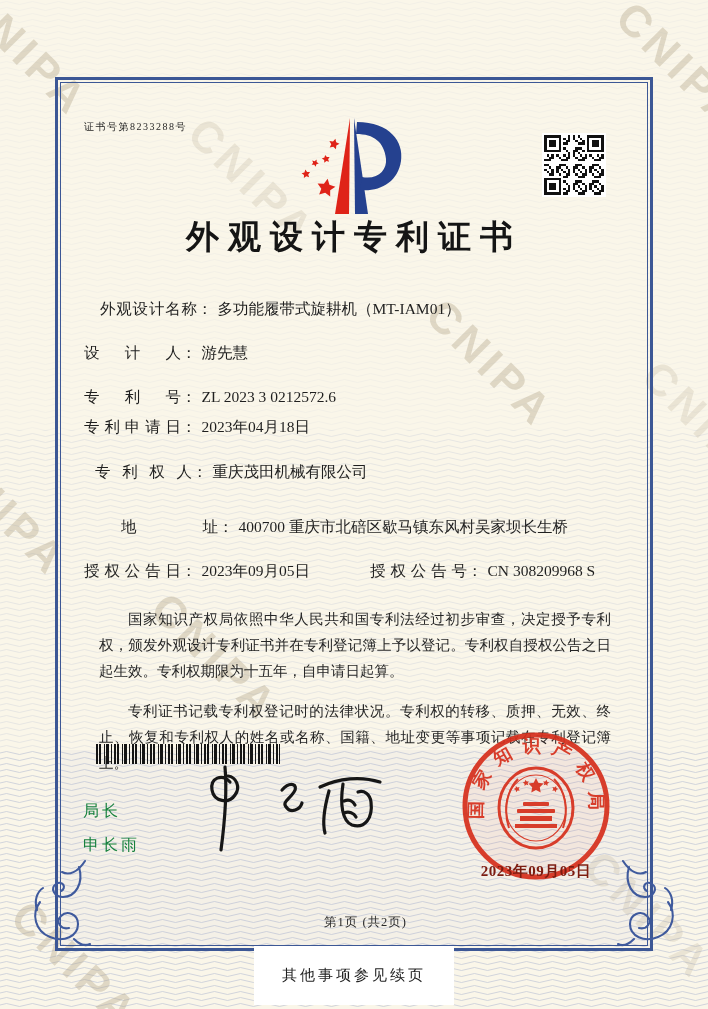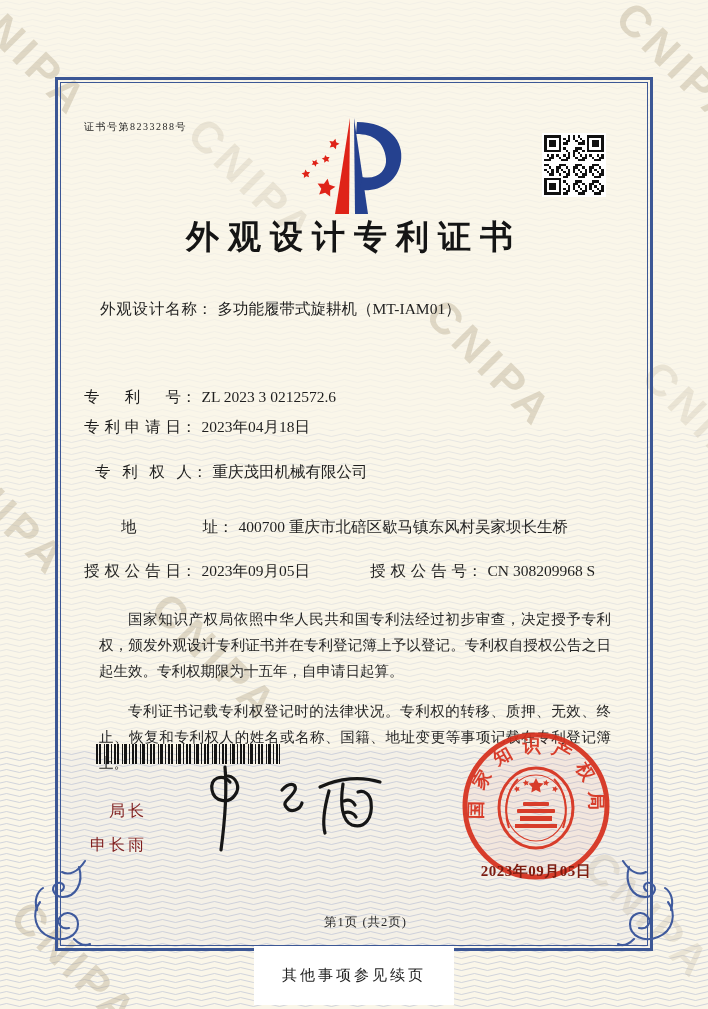--- a/index.html
+++ b/index.html
@@ -48,23 +48,23 @@
   .paras{position:absolute;left:84px;top:592px;width:542px;
     font-size:14.5px;line-height:1.78;color:#262626;text-align:justify;}
   .paras p{margin:15px;text-indent:2em;}
   
   .barcode{position:absolute;left:96px;top:744px;width:184px;height:20px;
     background:repeating-linear-gradient(90deg,
       #141414 0 2px,transparent 2px 3px,#141414 3px 5px,transparent 5px 8px,
       #141414 8px 9px,transparent 9px 10px,#141414 10px 13px,transparent 13px 15px,
       #141414 15px 16px,transparent 16px 18px);}
   
-  .director{position:absolute;left:90px;top:794px;
+  .director{position:absolute;left:83px;top:794px;
     font-family:"Liberation Sans","DejaVu Sans",sans-serif;
-    font-size:16px;line-height:2.15;letter-spacing:3px;color:#7f1d1d;text-align:right;}
+    font-size:16px;line-height:2.15;letter-spacing:3px;color:#15803d;}
   .signature{position:absolute;left:192px;top:760px;}
   
   .seal{position:absolute;left:452px;top:728px;}
   .seal-date{position:absolute;left:458px;top:862px;width:156px;text-align:center;
     font-size:15px;font-weight:700;color:#7d1c10;letter-spacing:0.5px;}
   
   .pagenum{position:absolute;left:0;right:0;top:914px;text-align:center;
     font-size:12.5px;color:#2a2a2a;letter-spacing:1px;padding-left:23px;}
   .footnote{position:absolute;left:50%;top:946px;transform:translateX(-50%);
     background:#ffffff;padding:20px 28px;font-size:15px;letter-spacing:3px;color:#1d1d1d;
@@ -318,20 +318,23 @@
           </g>
       </g>
     </svg>
   </div>
 
   <div class="title">外观设计专利证书</div>
 
   <div class="row r0">
     <span class="lab">外观设计名称</span><span class="col">：</span><span class="val">多功能履带式旋耕机（MT-IAM01）</span>
   </div>
+  <div class="row r1">
+    <span class="lab">设计人</span><span class="col">：</span><span class="val">游先慧</span>
+  </div>
   <div class="row r2">
     <span class="lab">专利号</span><span class="col">：</span><span class="val">ZL 2023 3 0212572.6</span>
   </div>
   <div class="row r3">
     <span class="lab">专利申请日</span><span class="col">：</span><span class="val">2023年04月18日</span>
   </div>
   <div class="row r4">
     <span class="lab">专利权人</span><span class="col">：</span><span class="val">重庆茂田机械有限公司</span>
   </div>
   <div class="row r5">

